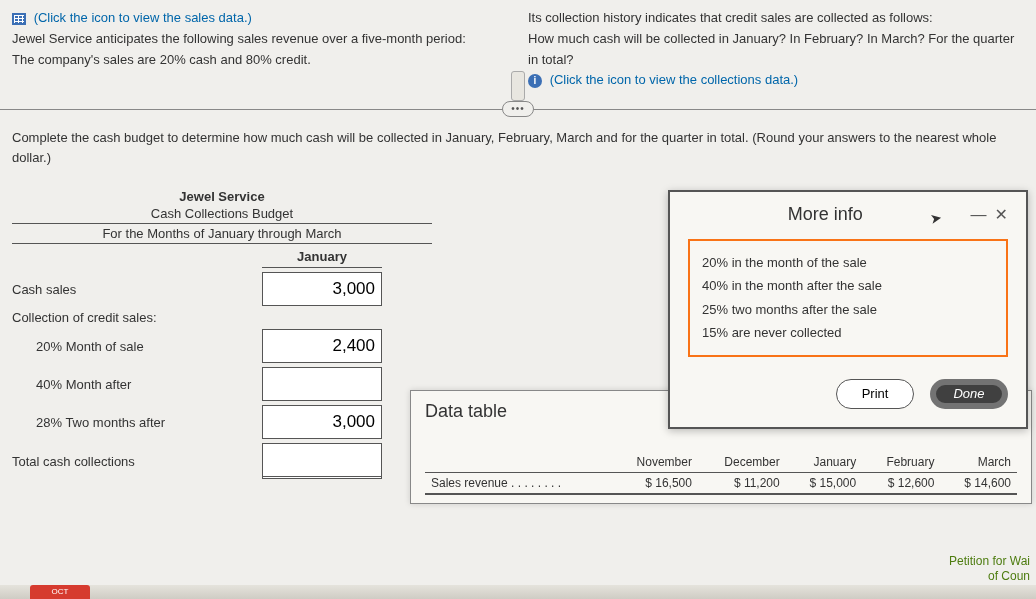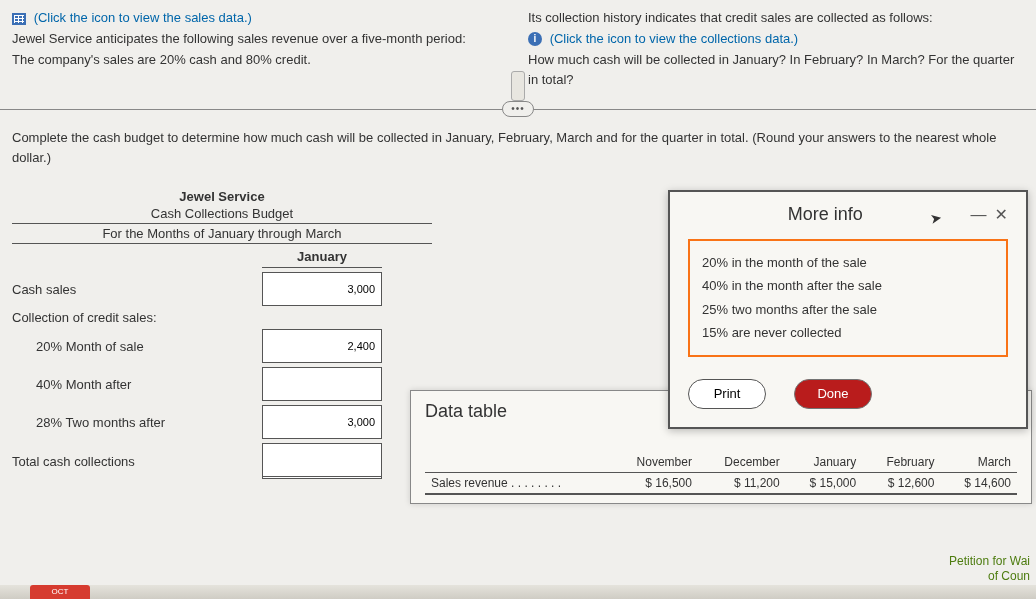--- a/index.html
+++ b/index.html
@@ -20,64 +20,64 @@
 .ws-title { text-align: center; font-weight: bold; margin: 14px 0 2px; }
 .ws-sub1, .ws-sub2 { text-align: center; margin-bottom: 2px; }
 .ws-sub2-row { border-top: 1px solid #555; border-bottom: 1px solid #555; padding: 2px 0; }
 .ws-table { width: 420px; }
 .ws-header-row { display: flex; }
 .ws-header-spacer { width: 250px; }
 .ws-header-cell { width: 120px; text-align: center; padding: 3px 0; border-bottom: 1px solid #555; font-weight: bold; }
 .ws-row { display: flex; align-items: center; margin: 4px 0; }
 .ws-label { width: 250px; }
 .ws-label.indent { padding-left: 24px; }
-.ws-input { width: 120px; height: 22px; border: 1px solid #555; background: white; text-align: right; padding: 16px 6px; font-size: 11px; }
+.ws-input { width: 120px; height: 22px; border: 1px solid #555; background: white; text-align: right; padding: 16px 6px; font-size: 17px; }
 .ws-input.dbl { border-top: 1px solid #555; border-bottom: 3px double #555; }
 
 .data-panel { position: absolute; left: 410px; right: 4px; top: 390px; border: 1px solid #888; background: #f8f7f3; padding: 10px 14px 8px 14px; box-shadow: 0 0 6px rgba(0,0,0,0.15); }
 .data-panel h3 { font-weight: normal; font-size: 18px; margin-bottom: 30px; }
 .data-table { width: 100%; border-collapse: collapse; font-size: 12px; }
 .data-table th, .data-table td { padding: 3px 6px; text-align: right; }
 .data-table th { font-weight: normal; border-bottom: 1px solid #555; }
 .data-table td:first-child, .data-table th:first-child { text-align: left; }
 .data-table .sr-row td { border-top: 1px solid #888; border-bottom: 2px solid #555; }
 
 .modal { position: absolute; left: 668px; top: 190px; width: 360px; border: 2px solid #555; background: #f8f7f3; padding: 12px 18px 18px 18px; box-shadow: 0 2px 8px rgba(0,0,0,0.25); }
 .modal-head { display: flex; justify-content: space-between; align-items: center; margin-bottom: 14px; }
 .modal-title { font-size: 18px; text-align: center; flex: 1; }
 .modal-ctrl { font-size: 16px; color: #555; margin-left: 8px; cursor: pointer; }
 .info-box { border: 2px solid #f97316; padding: 10px 12px; margin-bottom: 22px; line-height: 1.8; font-size: 13px; }
-.modal-btns { display: flex; justify-content: flex-start; gap: 28px; }
+.modal-btns { display: flex; justify-content: flex-end; gap: 16px; }
 .btn { min-width: 78px; height: 30px; border-radius: 16px; font-size: 13px; cursor: pointer; }
 .btn-print { background: white; border: 1px solid #555; }
-.btn-done { background: #b91c1c; border: 1px solid #737373; color: white; }
+.btn-done { background: #404040; border: 6px solid #737373; color: white; font-style: italic; }
 .cursor { position: absolute; left: 930px; top: 210px; font-size: 14px; transform: rotate(-10deg); }
 .footer-note { position: absolute; right: 6px; bottom: 16px; font-size: 12px; color: #4d7c0f; text-align: right; line-height: 1.2; }
 .taskbar { position: absolute; left: 0; right: 0; bottom: 0; height: 14px; background: linear-gradient(#e5e3dc, #cfccc4); }
 .oct { position: absolute; left: 30px; bottom: 0; width: 60px; height: 14px; background: #d63b2f; color: white; font-size: 8px; text-align: center; line-height: 14px; border-radius: 3px 3px 0 0; }
 </style>
 </head>
 <body>
 
 <div class="header">
   <div class="header-left">
     <div>
       <span class="icon-box"></span>
       <span class="link">(Click the icon to view the sales data.)</span>
     </div>
     <div>Jewel Service anticipates the following sales revenue over a five-month period:</div>
     <div>The company's sales are 20% cash and 80% credit.</div>
   </div>
   <div class="header-right">
     <div>Its collection history indicates that credit sales are collected as follows:</div>
+    <div>How much cash will be collected in January? In February? In March? For the quarter in total?</div>
     <div>
       <span class="icon-info">i</span>
       <span class="link">(Click the icon to view the collections data.)</span>
     </div>
-    <div>How much cash will be collected in January? In February? In March? For the quarter in total?</div>
   </div>
 </div>
 
 <div class="divider-wrap">
   <div class="staple"></div>
   <div class="divider"></div>
   <div class="ellipsis-pill">•••</div>
 </div>
 
 <div class="instruction">Complete the cash budget to determine how much cash will be collected in January, February, March and for the quarter in total. (Round your answers to the nearest whole dollar.)</div>

